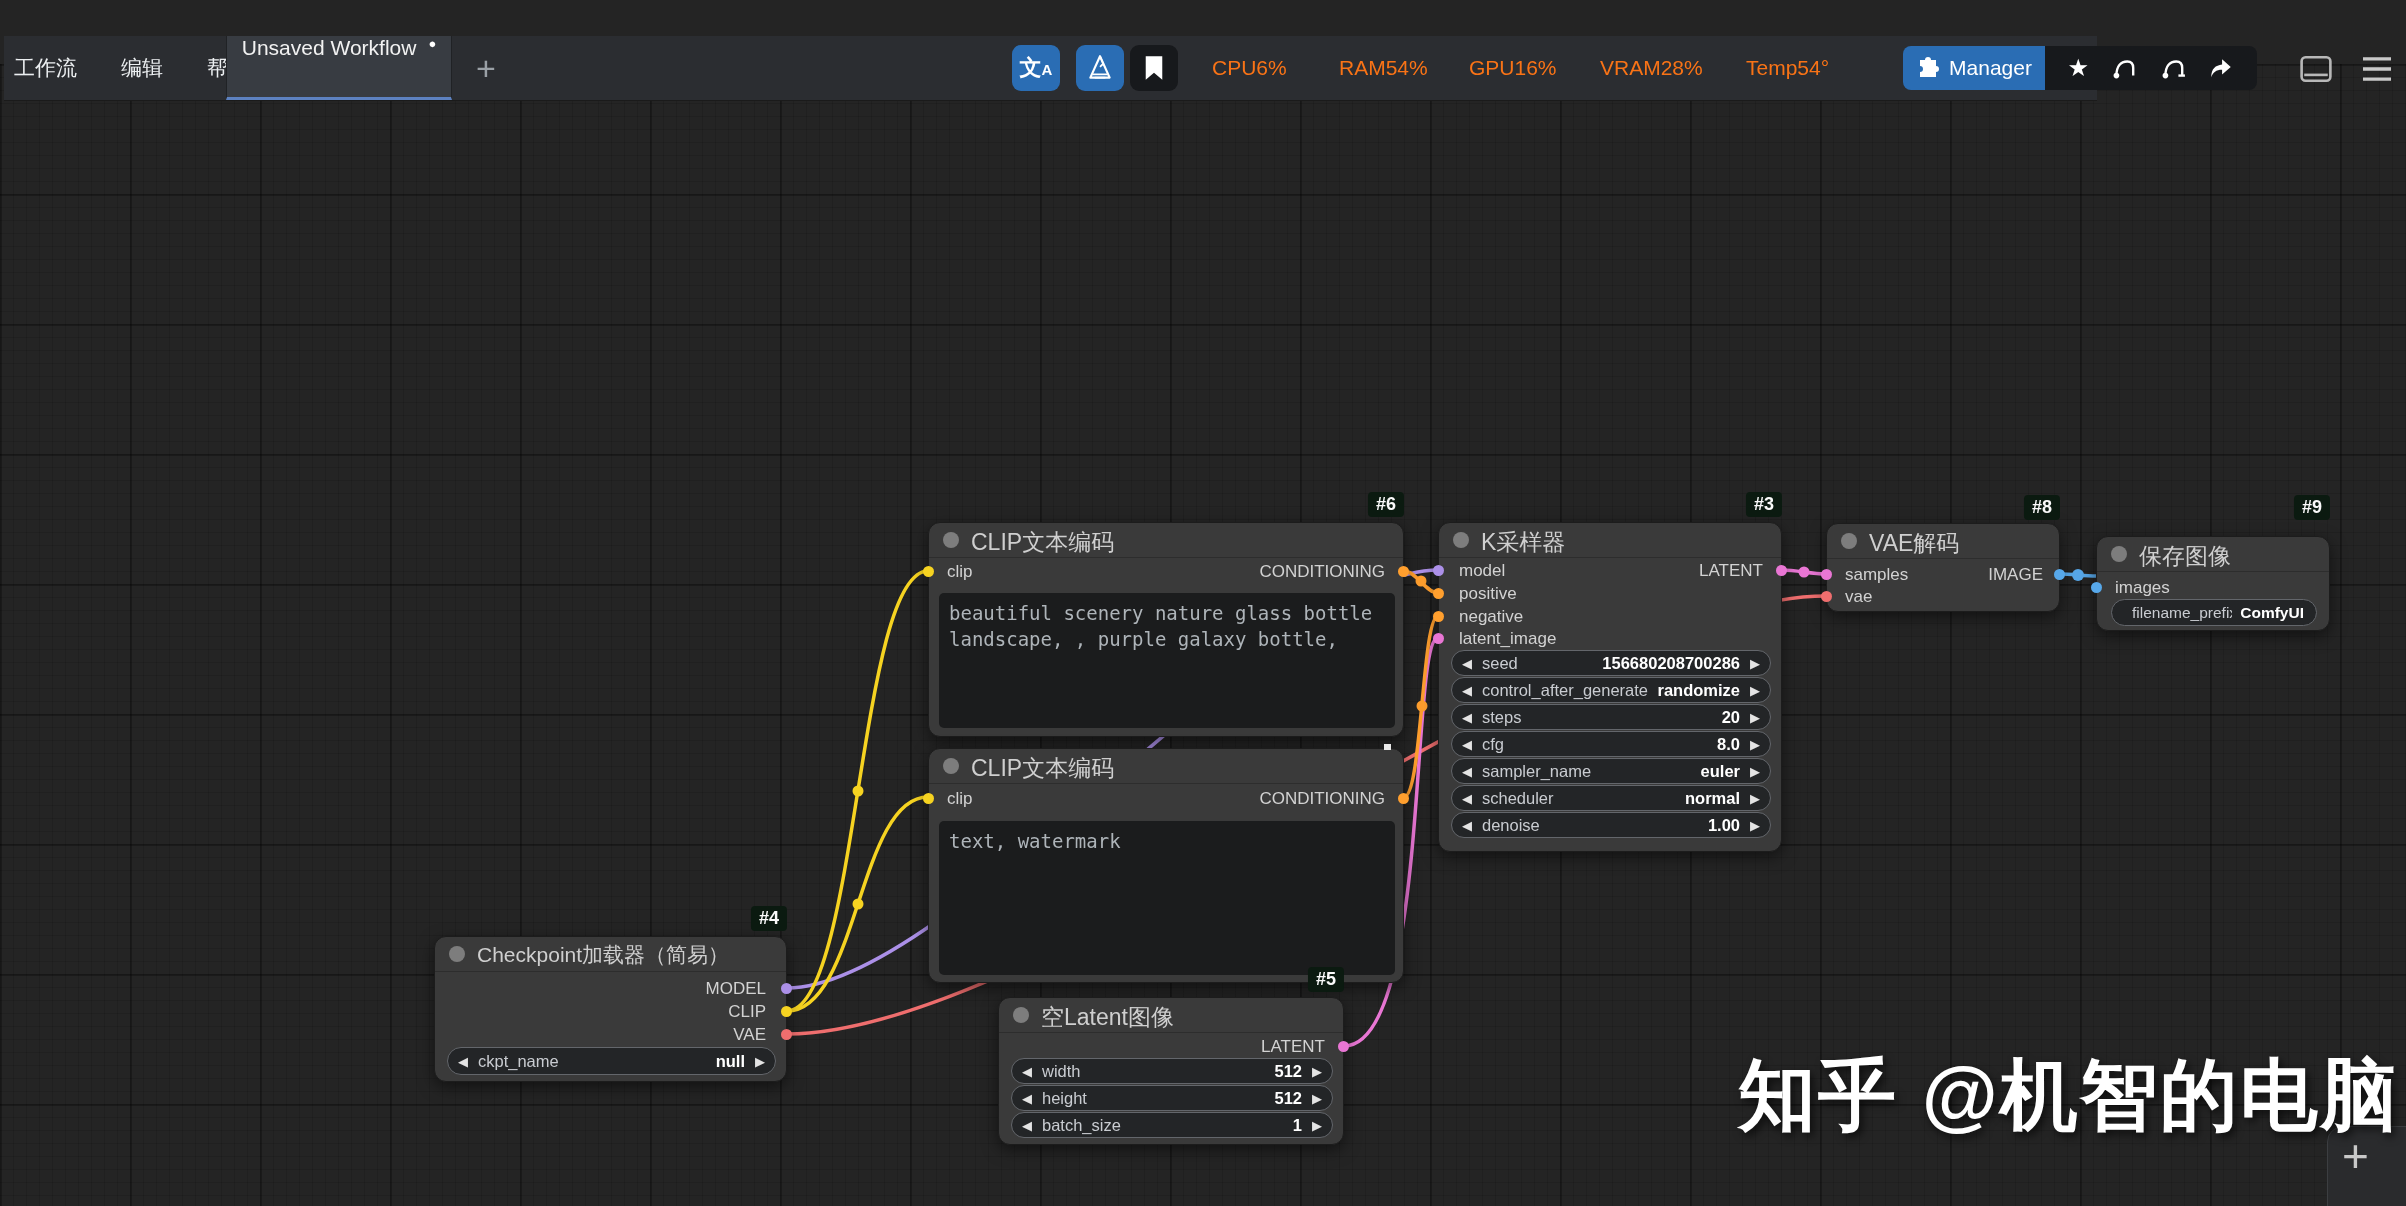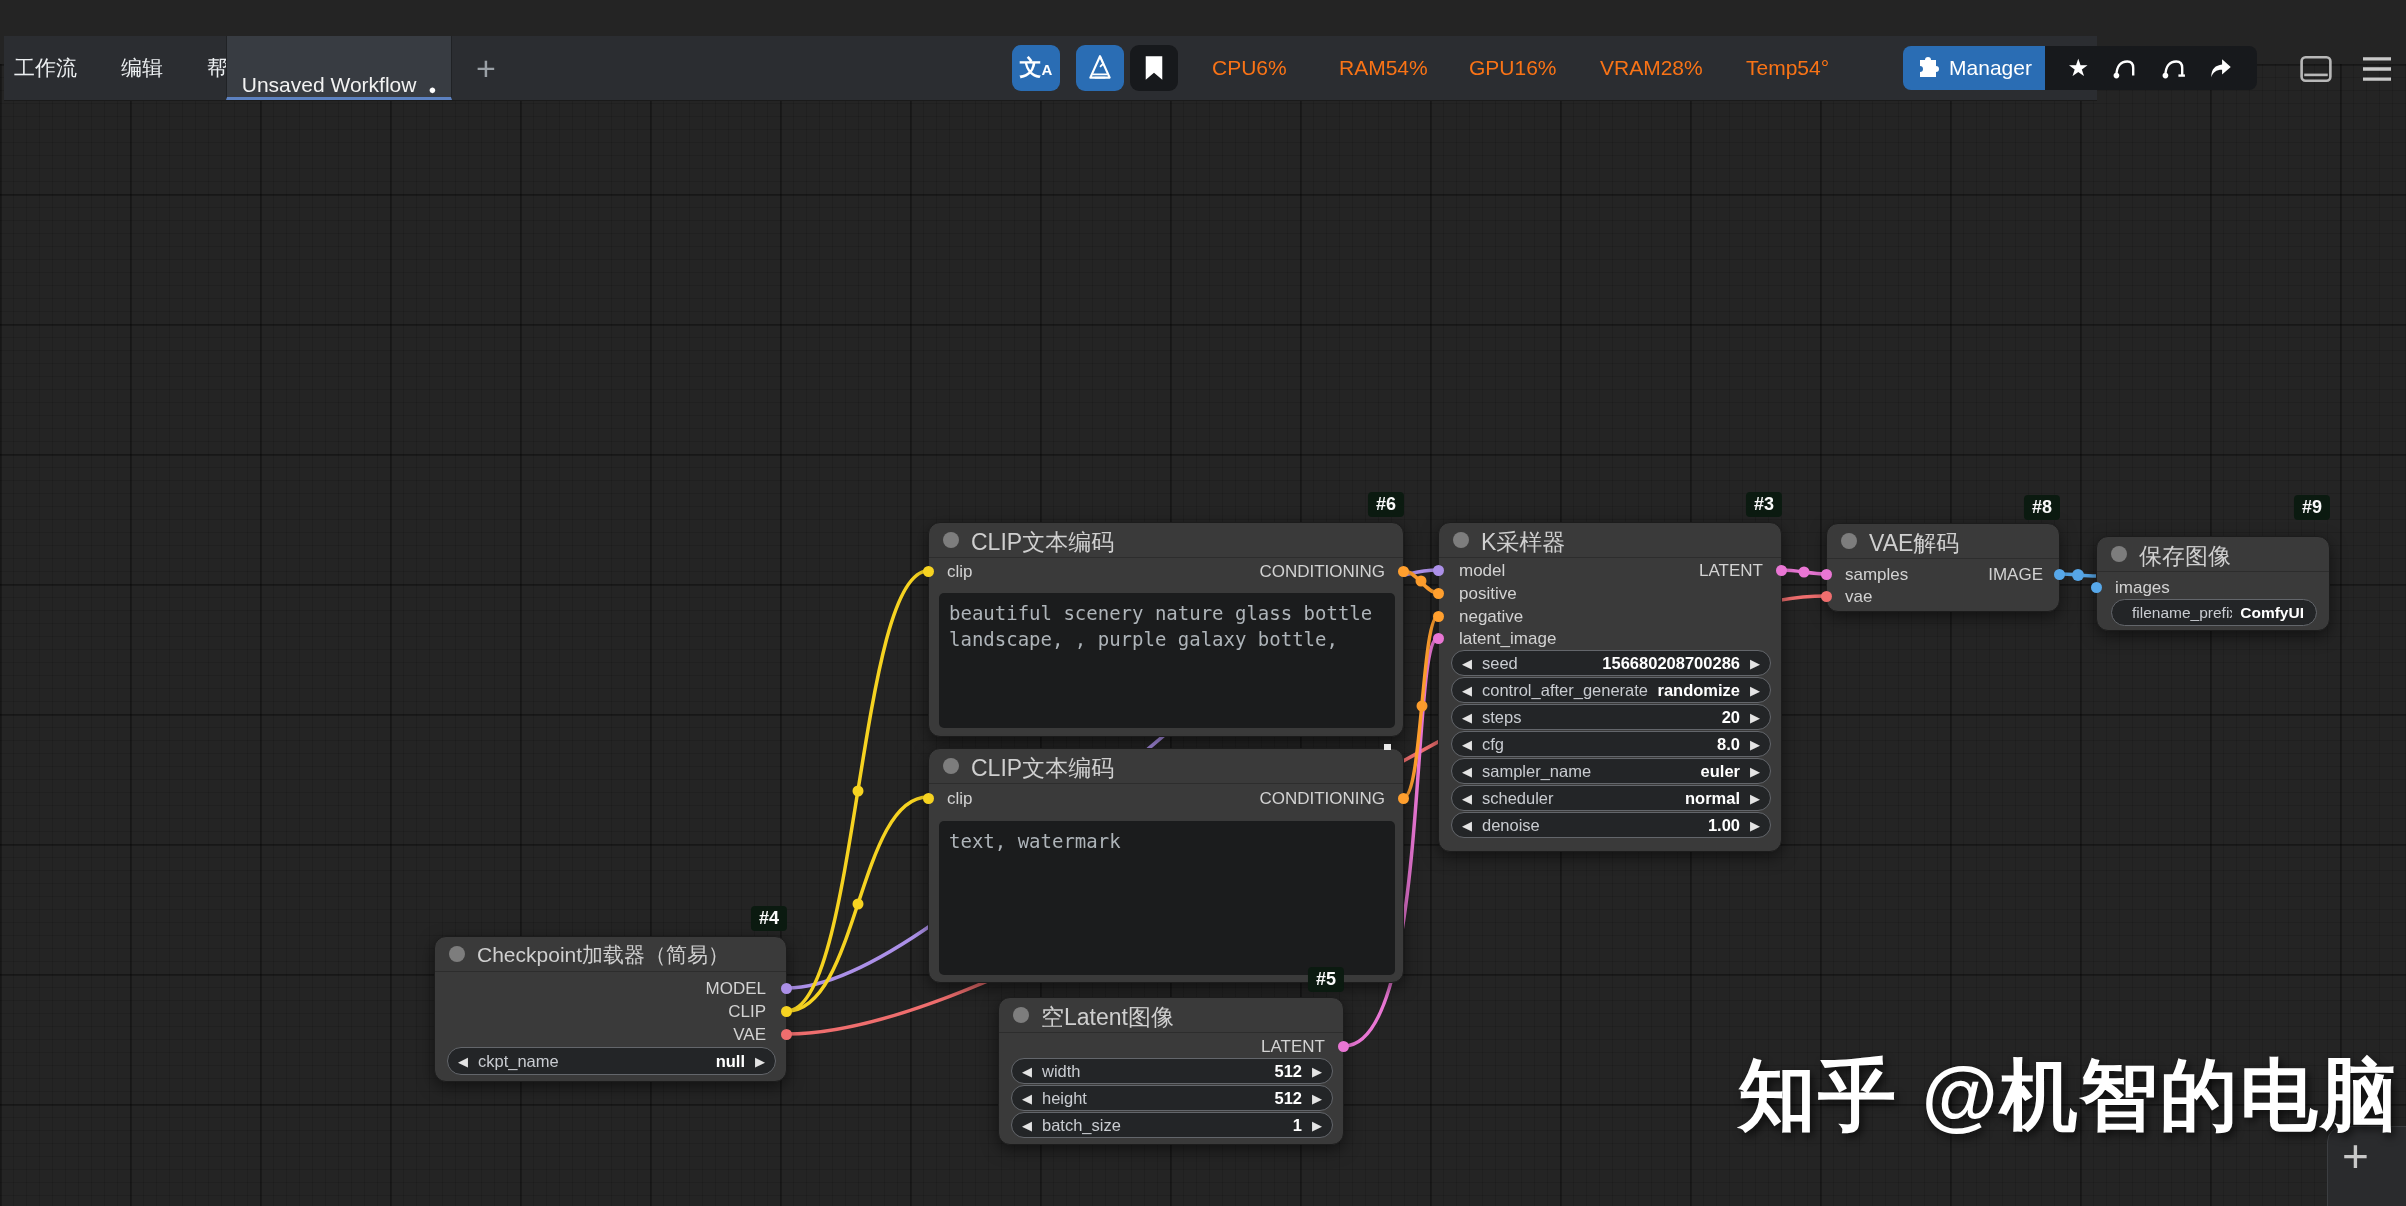--- a/index.html
+++ b/index.html
@@ -4,21 +4,21 @@
 <style>
   html,body{margin:0;padding:0;background:#242424;width:2406px;height:1206px;overflow:hidden;
     font-family:"Liberation Sans",sans-serif;-webkit-font-smoothing:antialiased;}
   
   .topbar{position:absolute;left:4px;top:0;width:2093px;height:64px;background:#2b2d31;
     border-bottom:1px solid #1a1a1a;z-index:10;margin-top:36px;}
   .menubar{position:absolute;left:-12px;top:0;height:64px;display:flex;align-items:center;}
   .menu-item{color:#eceff1;font-size:21px;padding:0 22px;line-height:64px;cursor:default;}
   .tab{position:absolute;left:222px;top:0;width:226px;height:64px;background:#383c42;
     border-left:1px solid #202225;border-right:1px solid #202225;border-bottom:3px solid #5d82c1;
-    box-sizing:border-box;display:flex;align-items:flex-end;justify-content:center;gap:12px;}
+    box-sizing:border-box;display:flex;align-items:flex-start;justify-content:center;gap:12px;}
   .tab-label{color:#f2f2f2;font-size:21px;}
   .tab-dot{color:#ffffff;font-size:13px;}
   .newtab{position:absolute;left:460px;top:0;width:44px;height:64px;color:#9aa0a6;font-size:34px;
     display:flex;align-items:center;justify-content:center;font-weight:300;}
   .tbtn{position:absolute;top:9px;width:48px;height:46px;border-radius:9px;display:flex;
     align-items:center;justify-content:center;}
   .tbtn.blue{background:#2a6db4;}
   .tbtn.dark{background:#17191c;}
   .xlate{color:#fff;font-size:22px;font-weight:700;line-height:1;}
   .xlate .sub{font-size:15px;}

